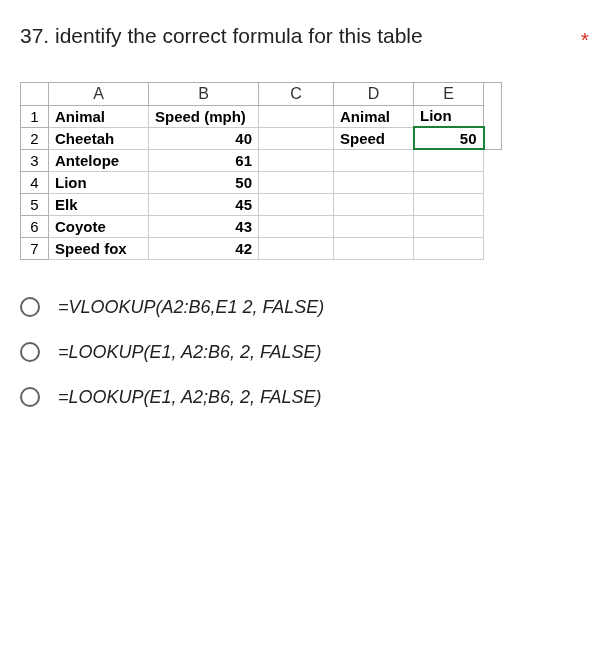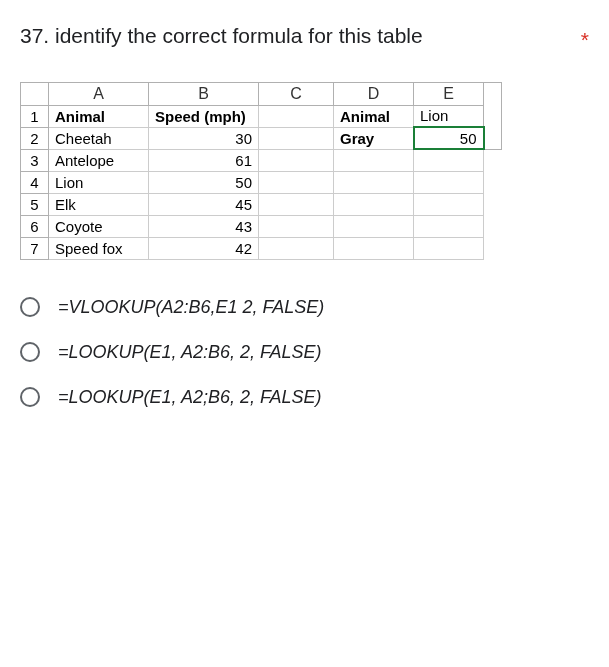--- a/index.html
+++ b/index.html
@@ -57,20 +57,21 @@
       width: 28px;
       padding: 0 6px;
       font-size: 15px;
     }
     .data-cell {
       border: 1px solid #ccc;
       padding: 1px 6px;
       height: 22px;
       text-align: left;
       font-size: 15px;
+      font-weight: bold;
     }
     .data-cell.right {
       text-align: right;
     }
     .data-cell.bold {
       font-weight: bold;
     }
     .selected-cell {
       border: 2px solid #1a7f37;
       position: relative;
@@ -133,23 +134,23 @@
       <td class="row-num">1</td>
       <td class="data-cell bold col-a">Animal</td>
       <td class="data-cell bold col-b">Speed (mph)</td>
       <td class="data-cell col-c"></td>
       <td class="data-cell bold col-d">Animal</td>
       <td class="data-cell col-e">Lion</td>
     </tr>
     <tr>
       <td class="row-num">2</td>
       <td class="data-cell col-a">Cheetah</td>
-      <td class="data-cell right col-b">30</td>
-      <td class="data-cell col-c"></td>
-      <td class="data-cell bold col-d">Gray</td>
+      <td class="data-cell right col-b">40</td>
+      <td class="data-cell col-c"></td>
+      <td class="data-cell bold col-d">Speed</td>
       <td class="data-cell selected-cell col-e">50</td>
     </tr>
     <tr>
       <td class="row-num">3</td>
       <td class="data-cell col-a">Antelope</td>
       <td class="data-cell right col-b">61</td>
       <td class="data-cell col-c"></td>
       <td class="data-cell col-d"></td>
       <td class="data-cell col-e"></td>
     </tr>

